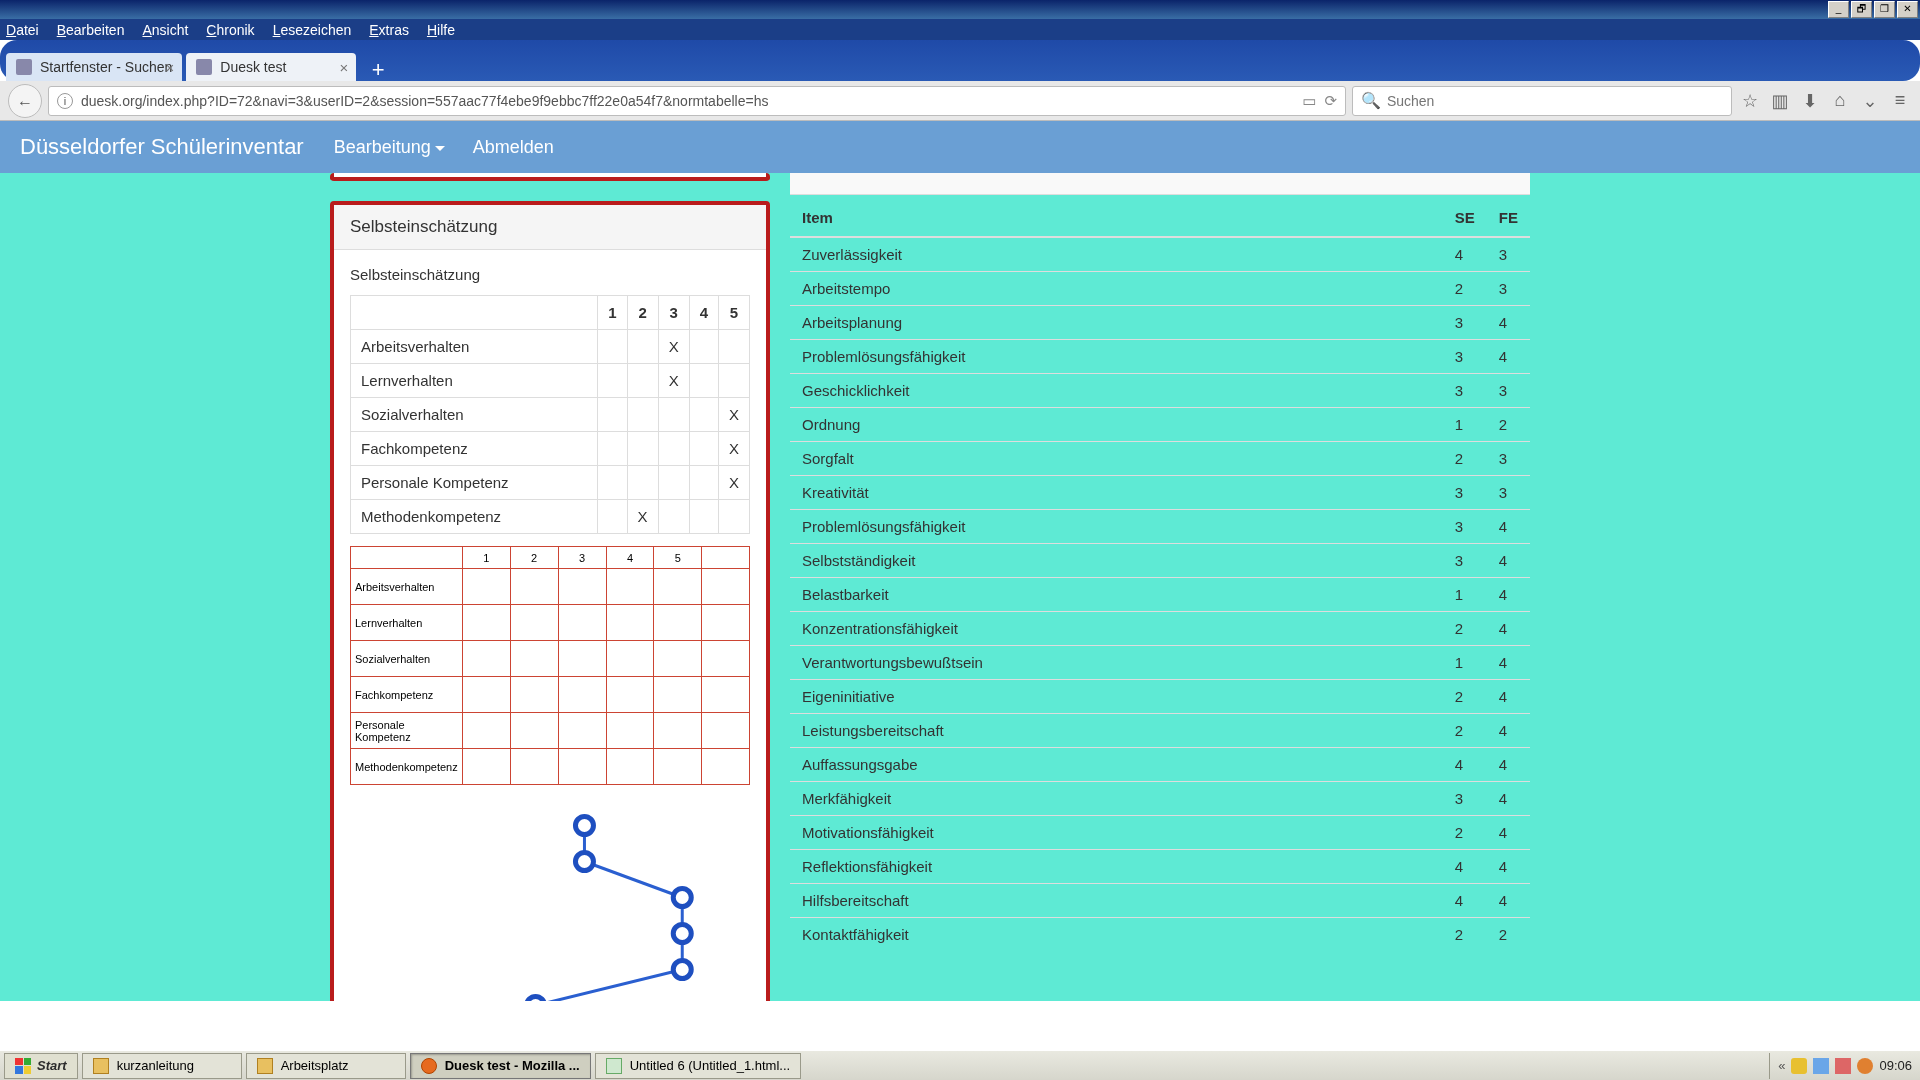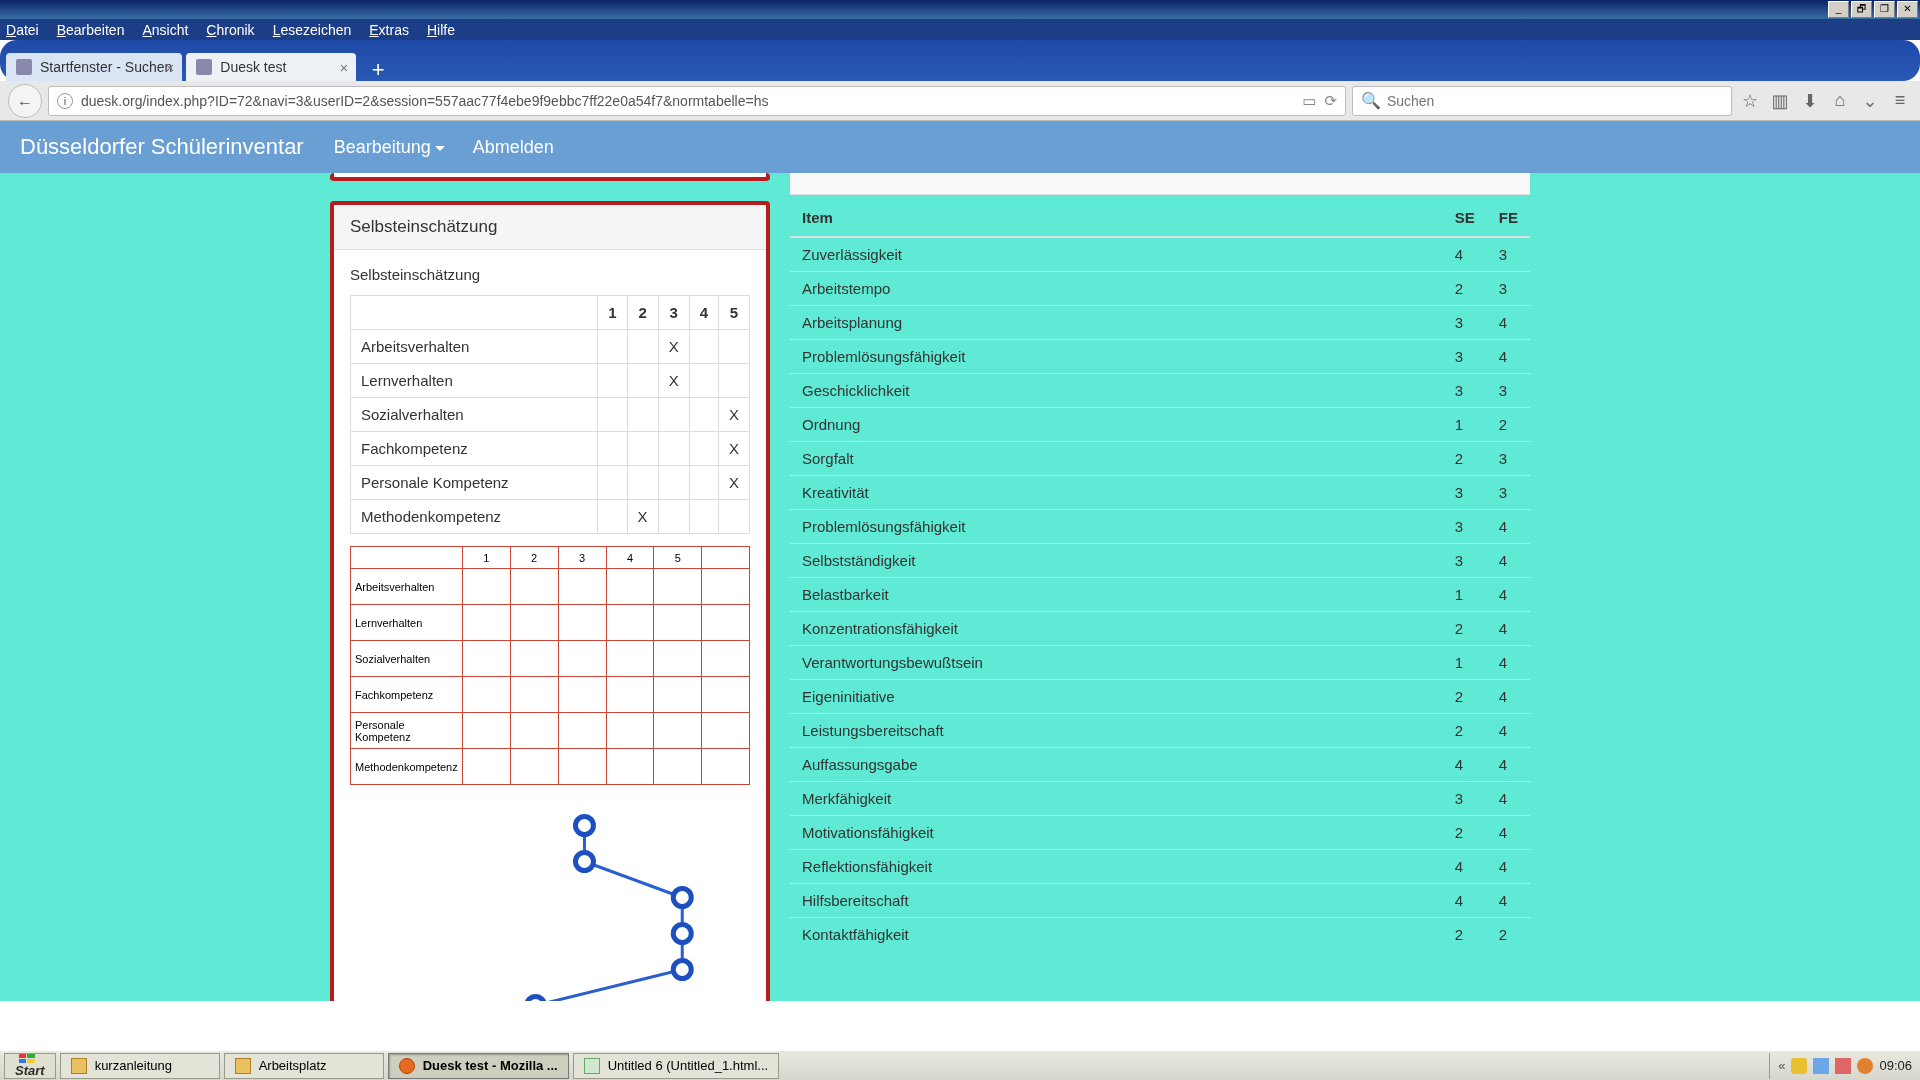--- a/index.html
+++ b/index.html
@@ -64,21 +64,21 @@
 .chart td.cell { height:36px; position:relative; width:50px; }
 .chartpos { position:relative; }
 
 table.items { width:100%; border-collapse:collapse; font-size:15px; color:#333; }
 table.items th { text-align:left; padding:10px 12px; border-bottom:2px solid #ddd; font-weight:bold; }
 table.items th.col-se,table.items th.col-fe { width:36px; }
 table.items td { padding:8px 12px; border-top:1px solid #ddd; }
 
 
 .taskbar { position:absolute; left:0; right:0; bottom:0; height:30px; background:linear-gradient(#e9e9e0,#d6d6cc); border-top:1px solid #fff; display:flex; align-items:center; font-size:13px; }
-.startbtn { height:26px; display:flex; align-items:center; padding:0 10px; border:1px solid #9a9a8a; background:#e0e0d0; margin:0 4px; font-weight:bold; font-style:italic; color:#2d2d2d; cursor:pointer;flex-direction:column; }
+.startbtn { height:26px; display:flex; align-items:center; padding:0 10px; border:1px solid #9a9a8a; background:#e0e0d0; margin:0 4px; font-weight:bold; font-style:italic; color:#2d2d2d; cursor:pointer; }
 .startbtn .flag { width:16px; height:16px; margin-right:6px; display:grid; grid-template-columns:1fr 1fr; grid-template-rows:1fr 1fr; gap:1px; }
 .startbtn .flag div:nth-child(1){background:#e33;} .startbtn .flag div:nth-child(2){background:#3a3;} .startbtn .flag div:nth-child(3){background:#37d;} .startbtn .flag div:nth-child(4){background:#ec3;}
 .taskbtn { height:26px; display:flex; align-items:center; padding:0 10px; border:1px solid #9a9a8a; background:#e3e3d7; margin-right:4px; min-width:160px; cursor:pointer; }
 .taskbtn.active { background:#cfcfc0; border-color:#777; box-shadow:inset 1px 1px 2px rgba(0,0,0,.25); font-weight:bold; }
 .taskbtn .ico { width:16px; height:16px; margin-right:8px; background:#e8c060; border:1px solid #b08020; }
 .taskbtn.ff .ico { background:#e66a1f; border-radius:50%; border:1px solid #b04400; }
 .taskbtn.np .ico { background:#cfe8cf; border:1px solid #6a6; }
 .tray { margin-left:auto; display:flex; align-items:center; gap:6px; padding:0 8px; height:26px; border-left:1px solid #9a9a8a; }
 .tray .ic { width:16px; height:16px; }
 .clock { font-size:13px; color:#222; }

